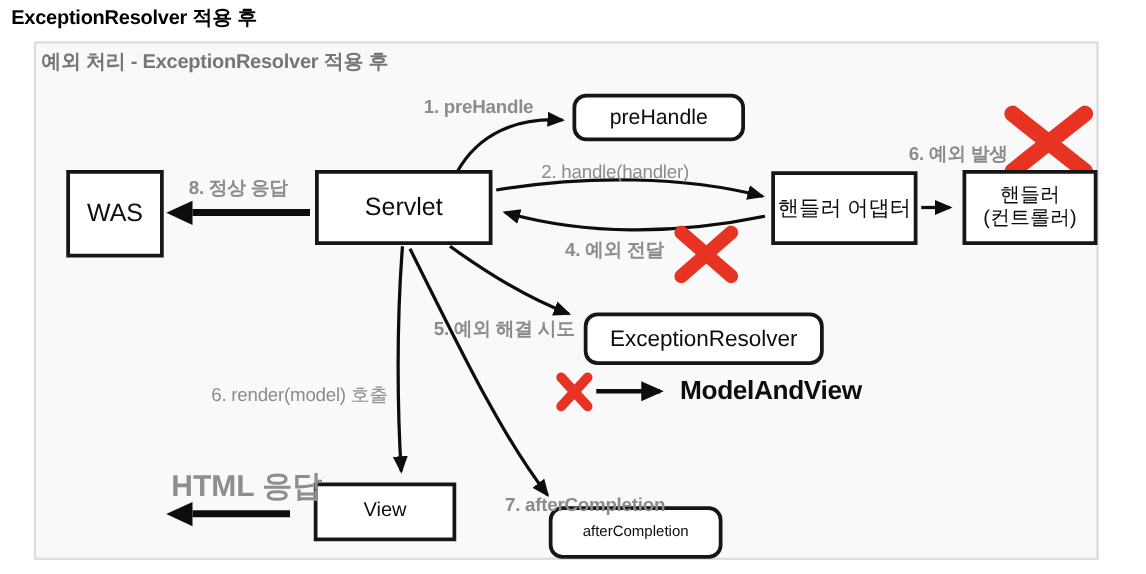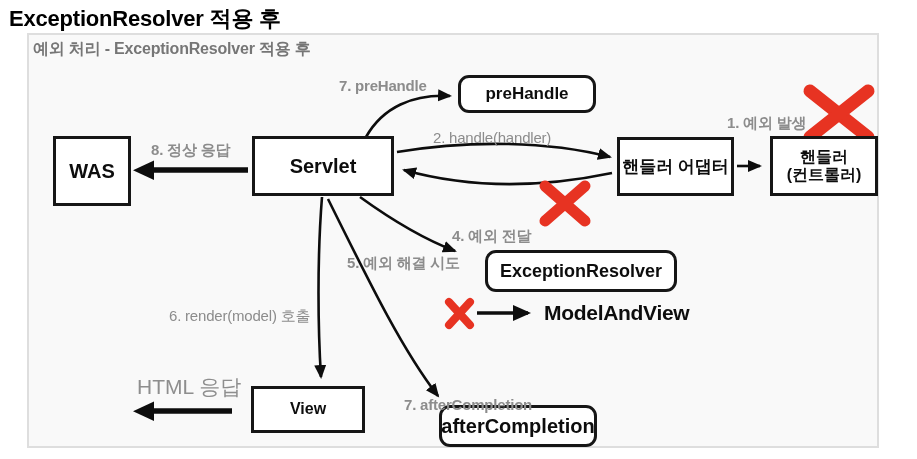--- a/index.html
+++ b/index.html
@@ -6,70 +6,70 @@
   html, body { background: #ffffff; }
   .page {
     position: relative;
     width: 917px; height: 459px;
     background: #ffffff;
     font-family: "Liberation Sans", sans-serif;
     overflow: hidden;
   }
   .page-title {
     position: absolute; left: 9px; top: 4px;
-    font-size: 22px; font-weight: 700; color: #000000;
+    font-size: 16px; font-weight: 700; color: #000000;
     letter-spacing: -0.2px;
   }
   .diagram-panel {
     position: absolute; left: 27px; top: 33px;
     width: 852px; height: 415px;
     background: #f9f9f9;
     border: 2px solid #dedede;
   }
   .diagram-header {
     position: absolute; left: 33px; top: 39px;
     font-size: 16px; font-weight: 700; color: #767676;
     letter-spacing: -0.2px;
   }
   .node {
     position: absolute;
     background: #ffffff;
     border: 3px solid #161616;
     display: flex; flex-direction: column;
     align-items: center; justify-content: center;
     text-align: center;
-    font-weight: 700; color: #0d0d0d;
+    font-weight: 400; color: #0d0d0d;
     line-height: 1.15;
   }
   .node.rounded { border-radius: 11px; }
   .node-was            { left: 53px;  top: 136px; width: 78px;  height: 70px; font-size: 20px; }
   .node-dispatcher     { left: 252px; top: 136px; width: 142px; height: 60px; font-size: 20px; }
   .node-prehandle      { left: 458px; top: 75px;  width: 138px; height: 38px; font-size: 17px; }
   .node-adapter        { left: 617px; top: 137px; width: 117px; height: 59px; font-size: 17px; }
   .node-handler        { left: 770px; top: 136px; width: 108px; height: 60px; font-size: 16px; }
-  .node-exresolver     { left: 485px; top: 250px; width: 192px; height: 42px; font-size: 18px; text-align: center; }
+  .node-exresolver     { left: 467px; top: 250px; width: 192px; height: 42px; font-size: 18px; text-align: center; }
   .node-view           { left: 251px; top: 386px; width: 114px; height: 47px; font-size: 16px; }
-  .node-aftercompletion{ left: 439px; top: 405px; width: 158px; height: 42px; font-size: 20px; }
+  .node-aftercompletion{ left: 439px; top: 405px; width: 139px; height: 42px; font-size: 12px; }
   .step-label {
     position: absolute;
     font-size: 15px; font-weight: 700; color: #8c8c8c;
     white-space: nowrap; letter-spacing: -0.2px;
   }
   .step-label.normal { font-weight: 400; }
   .label-step1 { left: 339px; top: 77px; }
   .label-step2 { left: 433px; top: 129px; }
   .label-step3 { left: 727px; top: 114px; }
-  .label-step4 { left: 452px; top: 191px; margin-top: 36px; }
+  .label-step4 { left: 452px; top: 191px; }
   .label-step5 { left: 347px; top: 254px; }
   .label-step6 { left: 169px; top: 307px; }
   .label-step7 { left: 404px; top: 356px; margin-top: 40px; }
   .label-step8 { left: 151px; top: 141px; }
   .label-html-response {
     position: absolute; left: 137px; top: 373px;
-    font-size: 21px; font-weight: 400; color: #8e8e8e;
+    font-size: 24px; font-weight: 700; color: #8e8e8e;
     white-space: nowrap;
   }
   .label-modelandview {
     position: absolute; left: 544px; top: 301px;
     font-size: 21px; font-weight: 700; color: #0d0d0d;
     white-space: nowrap; letter-spacing: -0.3px;
   }
   .arrow-layer {
     position: absolute; left: 0; top: 0;
     width: 917px; height: 459px;
@@ -164,23 +164,23 @@
   <div class="node node-view">
     <span>View</span>
   </div>
 
   <div class="node rounded node-aftercompletion">
     <span>afterCompletion</span>
   </div>
 
   <div class="label-modelandview">ModelAndView</div>
 
-  <div class="step-label label-step1">7. preHandle</div>
+  <div class="step-label label-step1">1. preHandle</div>
   <div class="step-label normal label-step2">2. handle(handler)</div>
-  <div class="step-label label-step3">1. 예외 발생</div>
+  <div class="step-label label-step3">6. 예외 발생</div>
   <div class="step-label label-step4">4. 예외 전달</div>
   <div class="step-label label-step5">5. 예외 해결 시도</div>
   <div class="step-label normal label-step6">6. render(model) 호출</div>
   <div class="step-label label-step7">7. afterCompletion</div>
   <div class="step-label label-step8">8. 정상 응답</div>
   <div class="label-html-response">HTML 응답</div>
 
 </div>
 
 </body></html>

